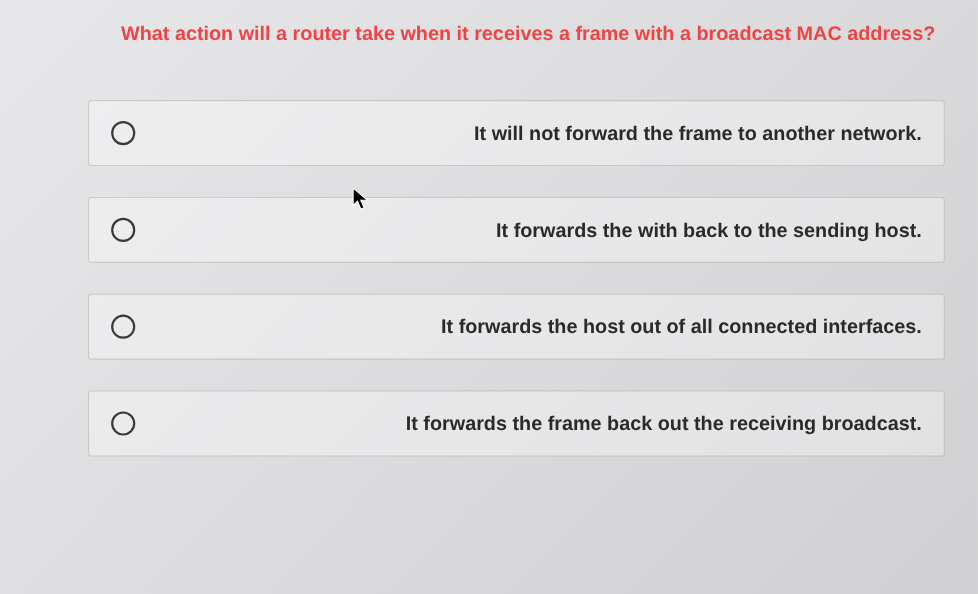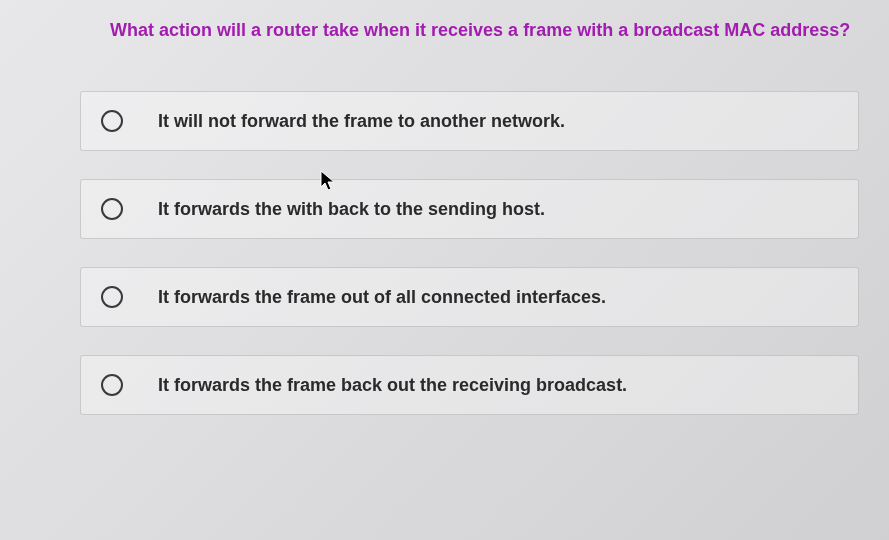--- a/index.html
+++ b/index.html
@@ -8,34 +8,35 @@
     height: 540px;
     background: linear-gradient(135deg, #e8e8ea 0%, #dcdcde 50%, #d0d0d2 100%);
     font-family: Arial, Helvetica, sans-serif;
     padding: 20px 30px 20px 80px;
     position: relative;
     overflow: hidden;
   }
   .question-text {
     font-size: 18px;
     font-weight: bold;
-    color: #a21caf;
+    color: #ef4444;
     margin-bottom: 50px;
     margin-left: 30px;
   }
   .option-row {
     background: rgba(255,255,255,0.35);
     border: 1px solid rgba(150,150,150,0.4);
     border-radius: 3px;
     margin-bottom: 28px;
     padding: 18px 20px;
     display: flex;
     align-items: center;
     gap: 35px;
     cursor: pointer;
+    justify-content: space-between;
   }
   .radio {
     width: 22px;
     height: 22px;
     border: 2.5px solid #3a3a3a;
     border-radius: 50%;
     flex-shrink: 0;
     background: transparent;
   }
   .option-label {
@@ -61,21 +62,21 @@
   <div class="option-label">It will not forward the frame to another network.</div>
 </div>
 
 <div class="option-row">
   <div class="radio"></div>
   <div class="option-label">It forwards the with back to the sending host.</div>
 </div>
 
 <div class="option-row">
   <div class="radio"></div>
-  <div class="option-label">It forwards the frame out of all connected interfaces.</div>
+  <div class="option-label">It forwards the host out of all connected interfaces.</div>
 </div>
 
 <div class="option-row">
   <div class="radio"></div>
   <div class="option-label">It forwards the frame back out the receiving broadcast.</div>
 </div>
 
 <svg class="cursor" width="18" height="24" viewBox="0 0 18 24">
   <path d="M1 1 L1 17 L5 13 L8 20 L11 19 L8 12 L14 12 Z" fill="#000" stroke="#fff" stroke-width="1"></path>
 </svg>

